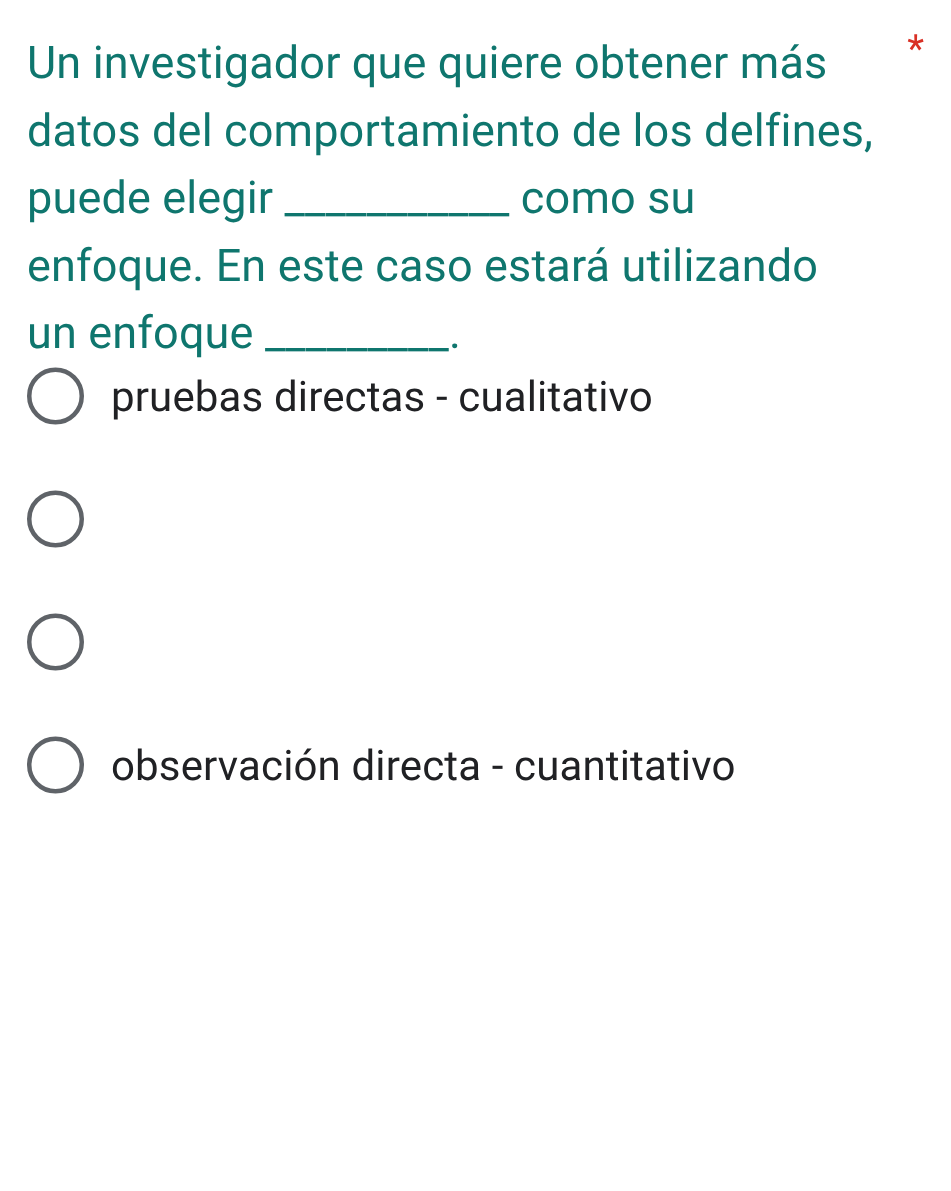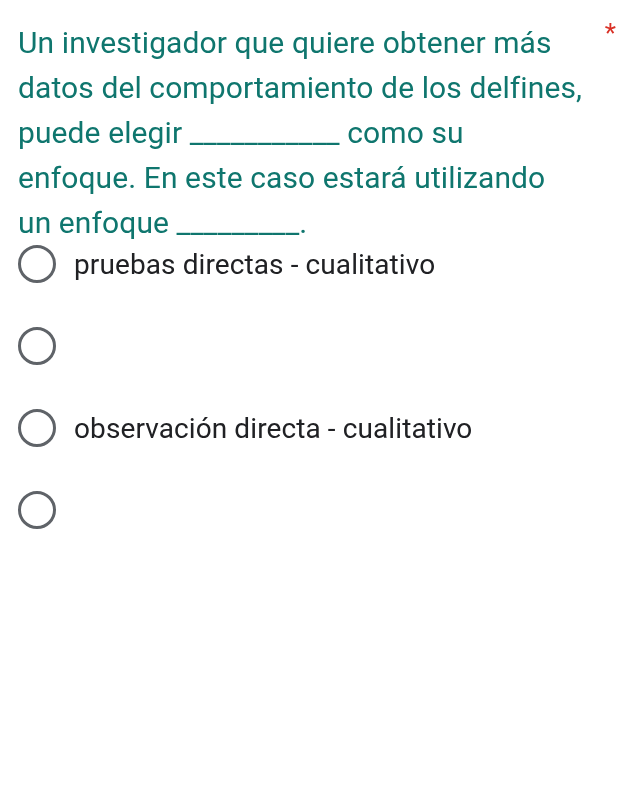--- a/index.html
+++ b/index.html
@@ -69,19 +69,19 @@
   <div class="options">
     <div class="option">
       <span class="radio-outer"></span>
       <span class="option-label">pruebas directas - cualitativo</span>
     </div>
     <div class="option">
       <span class="radio-outer"></span>
     </div>
     <div class="option">
       <span class="radio-outer"></span>
-      <span class="option-label">observación directa - cualitativo</span>
     </div>
     <div class="option">
       <span class="radio-outer"></span>
+      <span class="option-label">observación directa - cuantitativo</span>
     </div>
   </div>
 </div>
 
 </body></html>

